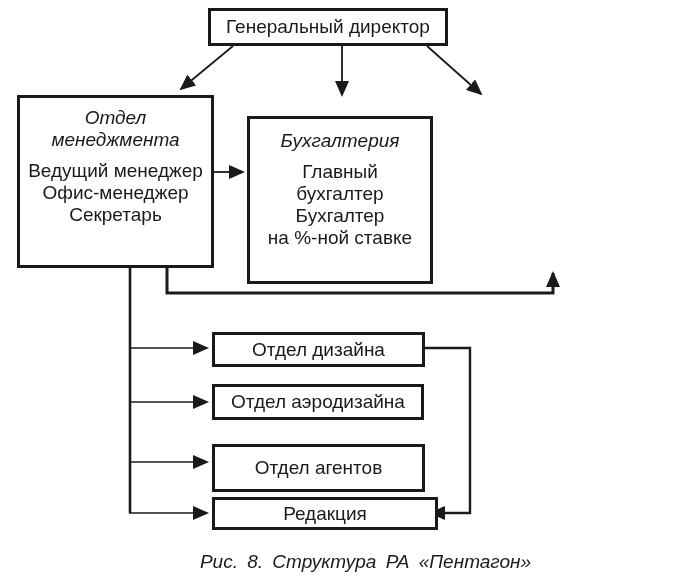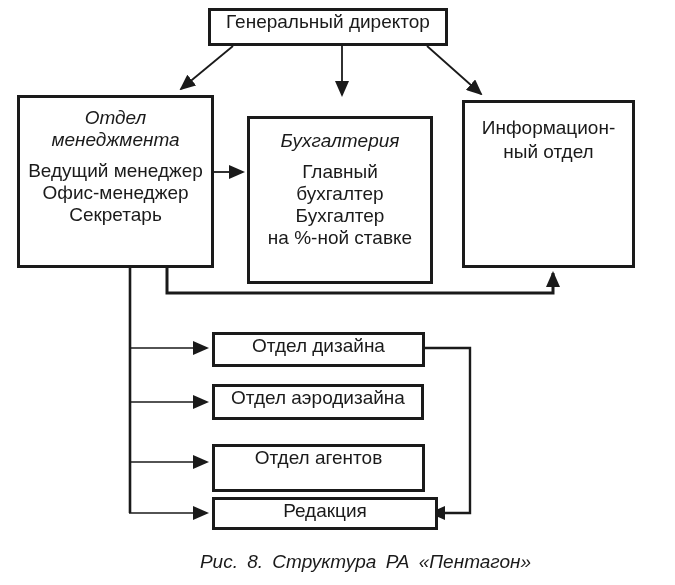--- a/index.html
+++ b/index.html
@@ -26,21 +26,21 @@
     position: absolute;
     box-sizing: border-box;
     border: 3px solid #1a1a1a;
     background: #ffffff;
     text-align: center;
     font-size: 19px;
     line-height: 22px;
   }
   .box.centered {
     display: flex;
-    align-items: flex-start;
+    align-items: center;
     justify-content: center;
   }
   .box-title {
     font-style: italic;
   }
   .box-body {
     margin-top: 9px;
   }
   .top-box { left: 208px; top: 8px;  width: 240px; height: 38px; }
   .mgmt-box { left: 17px;  top: 95px; width: 197px; height: 173px; padding-top: 9px; }
@@ -105,24 +105,20 @@
   <div class="box acct-box">
     <div class="box-title">Бухгалтерия</div>
     <div class="box-body">
       <div>Главный</div>
       <div>бухгалтер</div>
       <div>Бухгалтер</div>
       <div>на %-ной ставке</div>
     </div>
   </div>
 
-  <div class="box info-box">
-    <div>Информацион-</div>
-    <div>ный отдел</div>
-  </div>
 
   <div class="box design-box centered">
     <span>Отдел дизайна</span>
   </div>
 
   <div class="box aero-box centered">
     <span>Отдел аэродизайна</span>
   </div>
 
   <div class="box agents-box centered">

